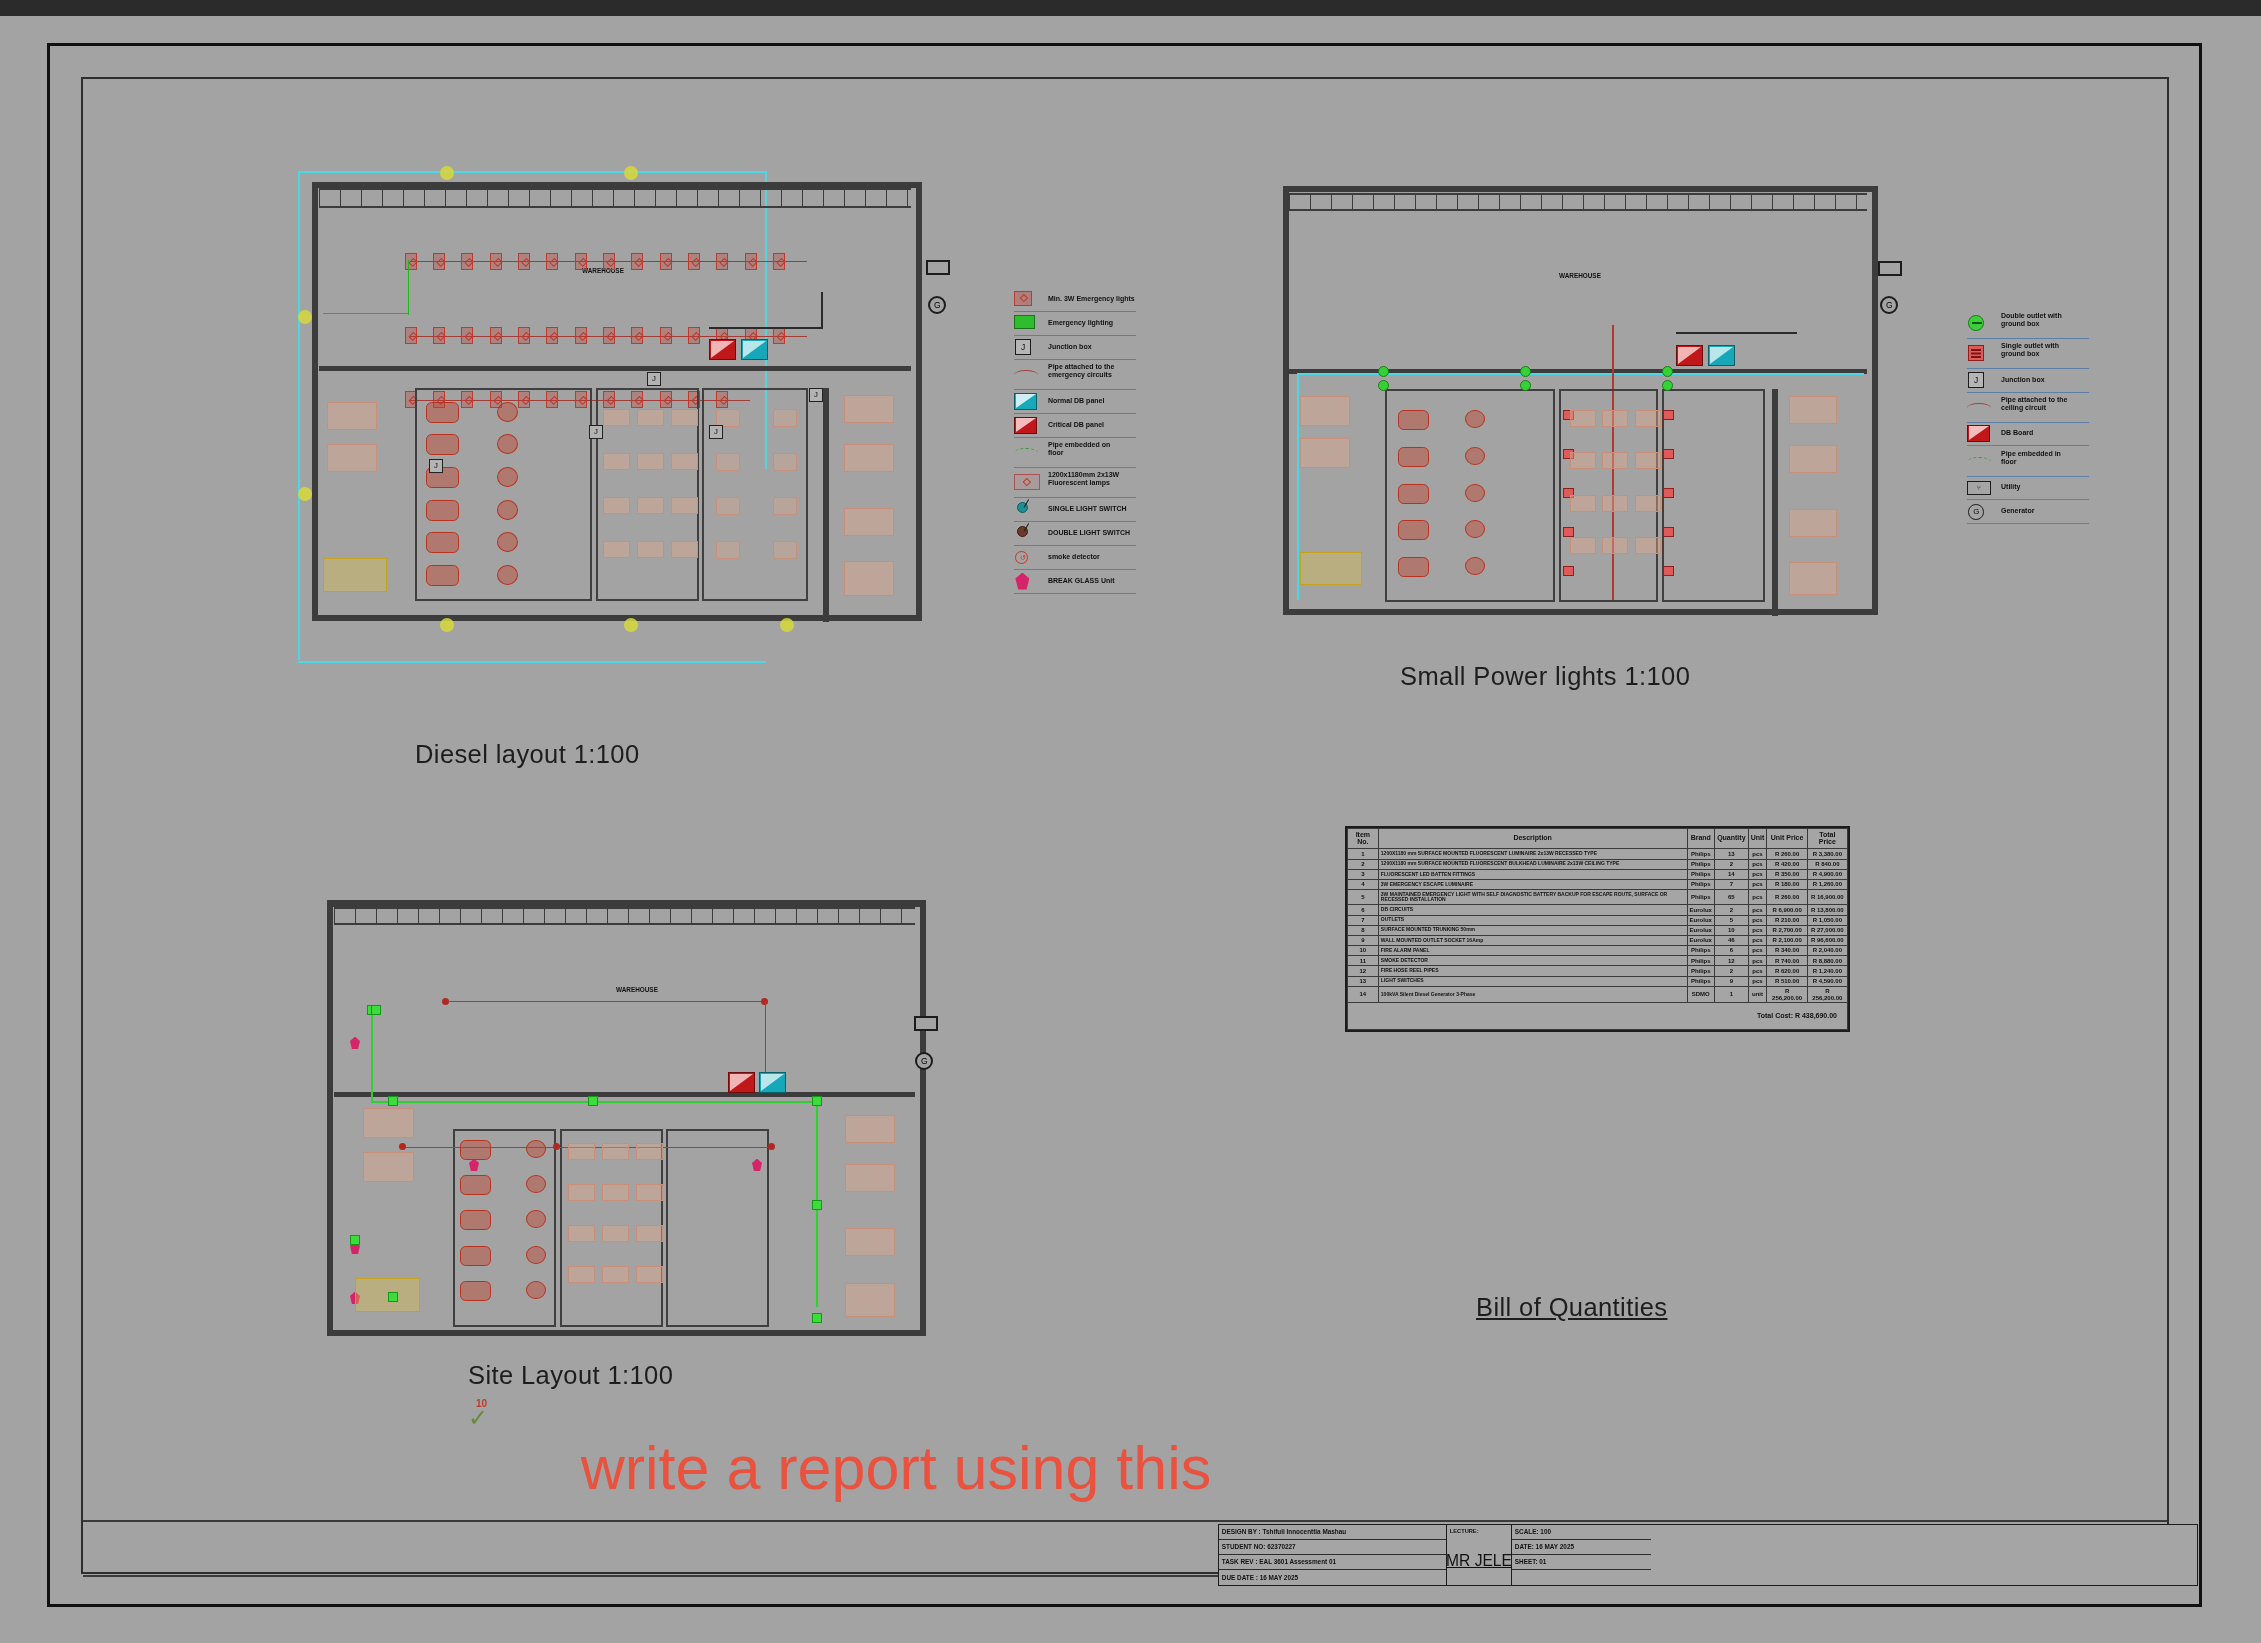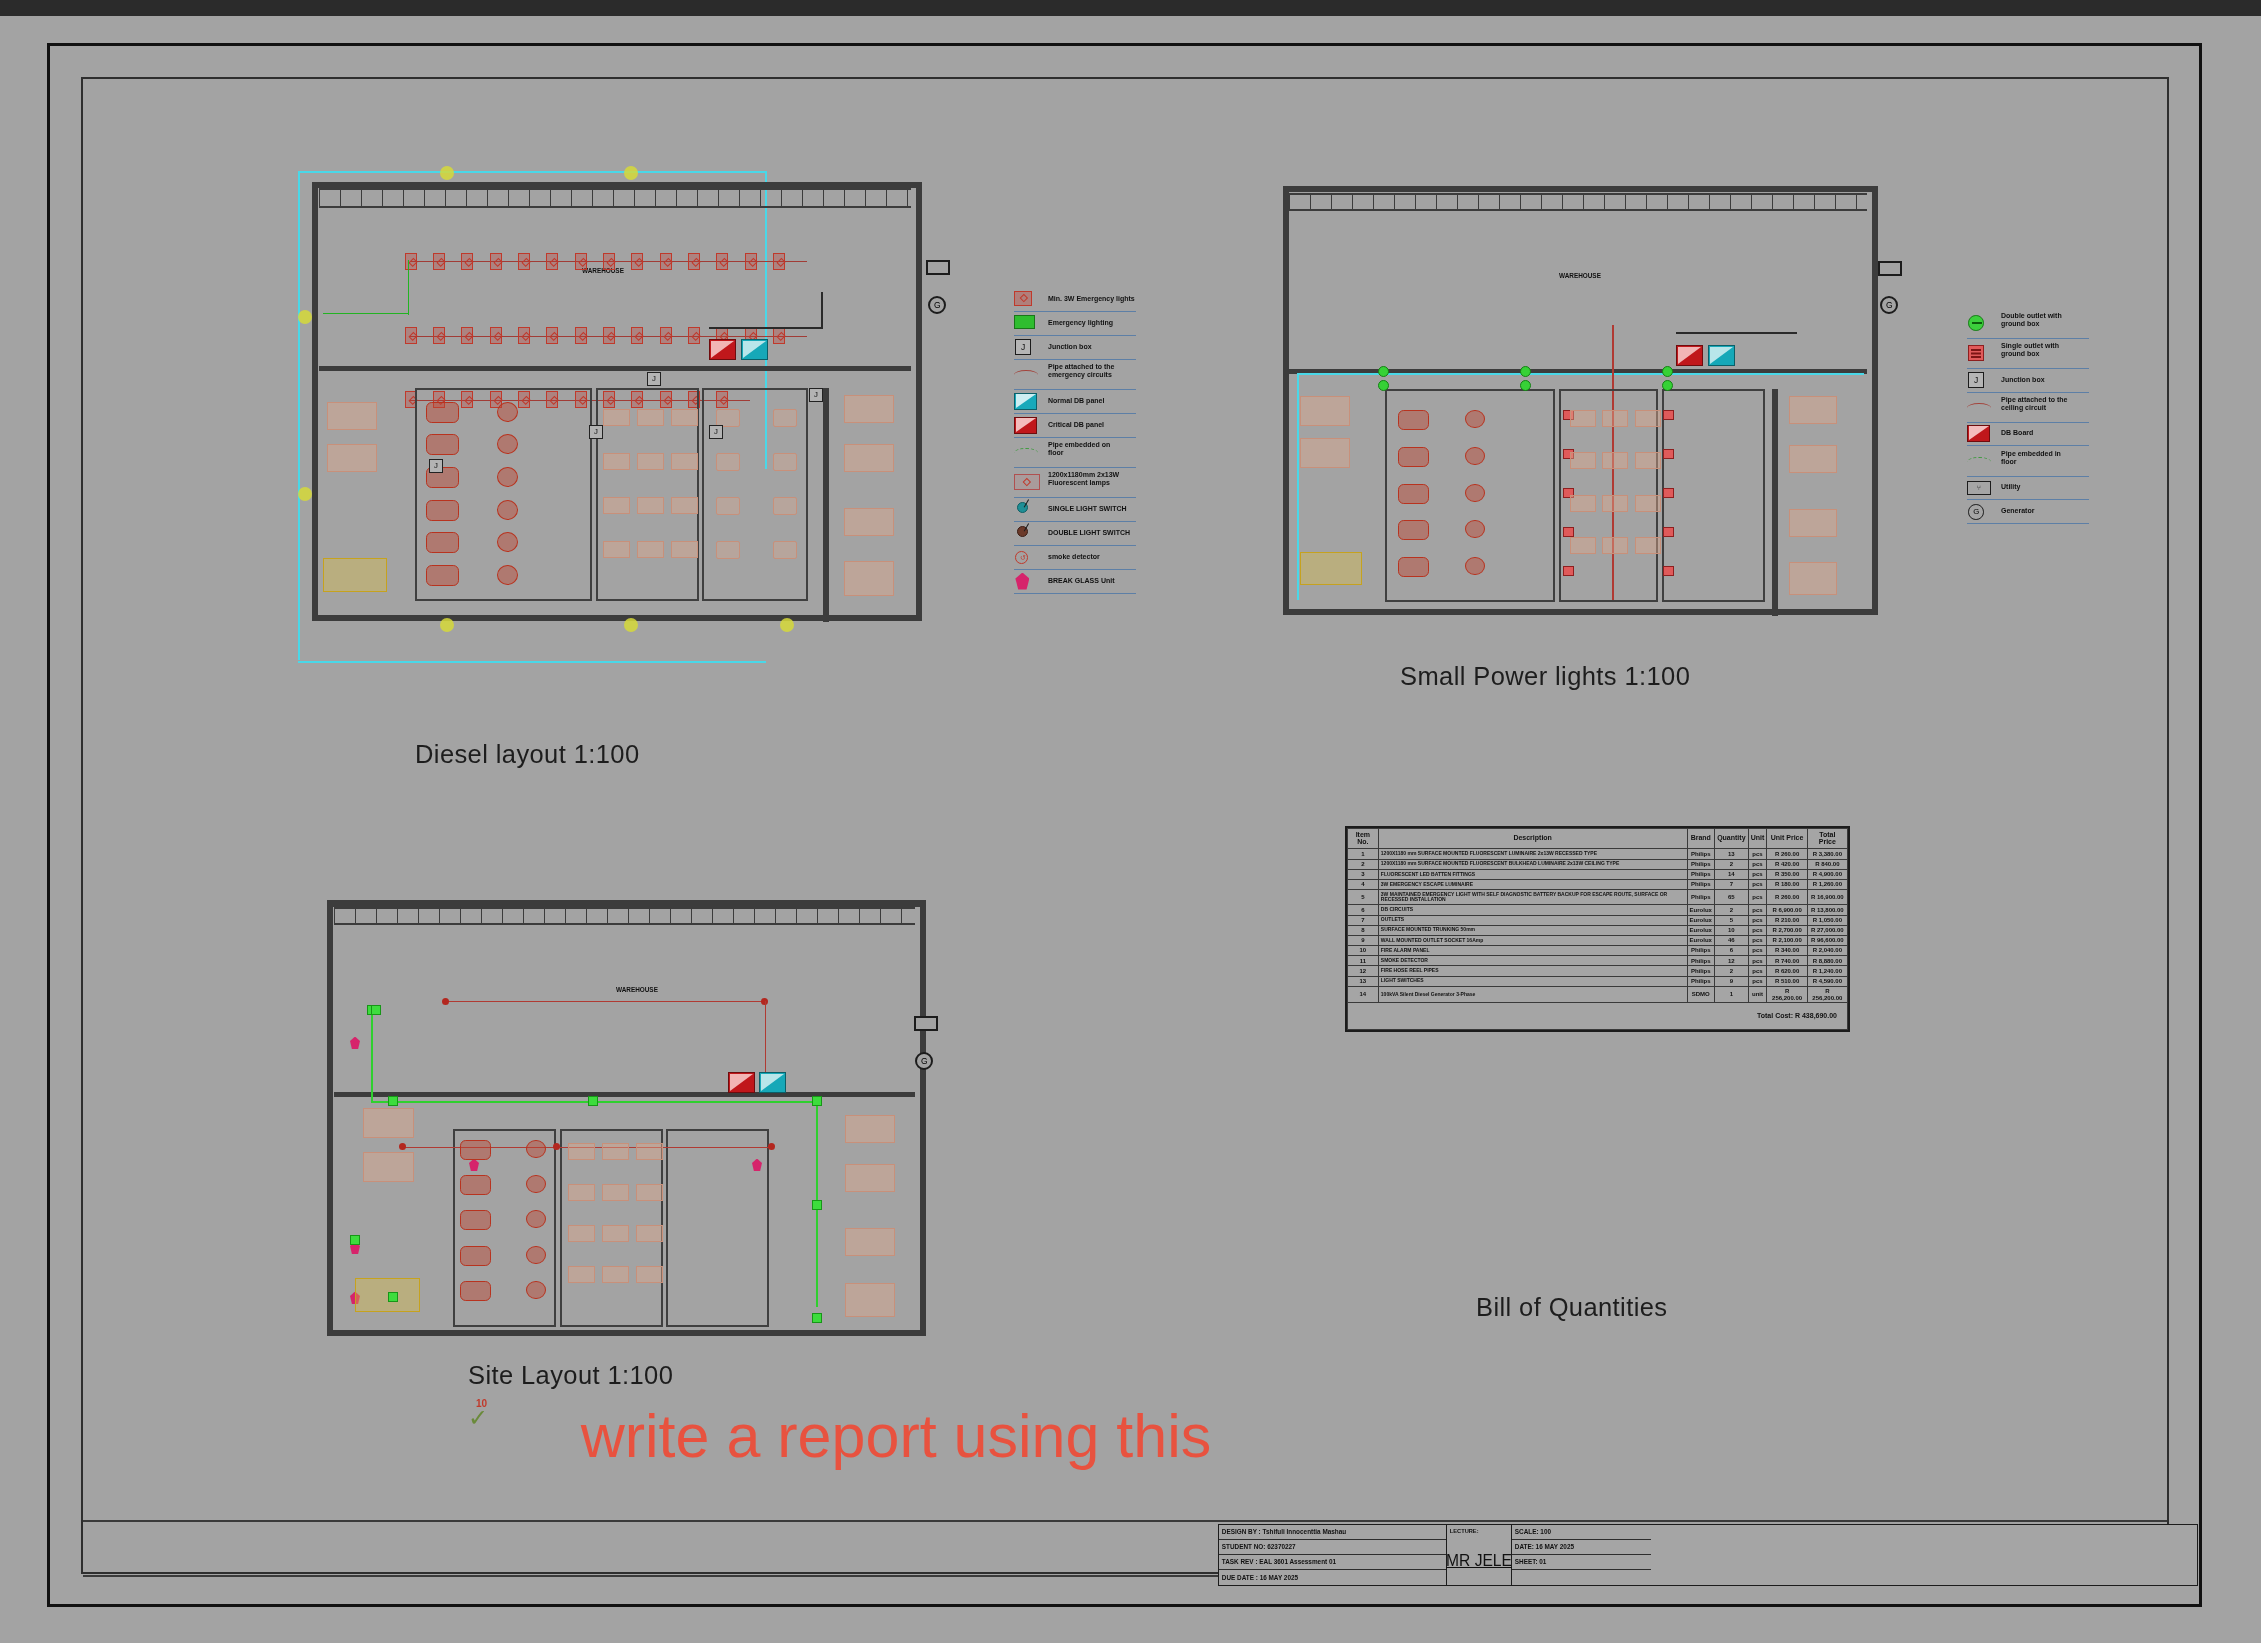--- a/index.html
+++ b/index.html
@@ -119,20 +119,21 @@
   .tb-lect .lecture-name { flex:1; justify-content:center; font-size:15.6px; font-weight:normal;text-decoration:underline;}
   .tb-title { flex:1; display:flex; align-items:center; justify-content:center;
               font-size:20.6px; color:#1d1d1d; border-right:1.4px solid #1c1c1c;}
   .tb-right { width:139px; }
   .tb-right .tb-cell { height:15.6px; }
 
   .annot {
     position:absolute; left:0; width:1792px; text-align:center;
     color:#e8523f; font-size:61px; line-height:68px;
     font-family:"Liberation Sans", sans-serif;
+    margin-top:32px;
   }
   .checkmark { position:absolute; color:#6a8a3a; font-size:24px; }
   .chknum { position:absolute; color:#c0392b; font-size:10px; font-weight:bold; }
 </style>
 </head>
 <body>
 
 <div class="topbar"></div>
 
 <div class="sheet">
@@ -765,21 +766,21 @@
             <td>R 256,200.00</td>
             <td>R 256,200.00</td>
           </tr>
           <tr>
             <td colspan="7" class="total" style="height: 27px;">Total Cost: R 438,690.00</td>
           </tr>
         </tbody>
     </table>
   </div>
 
-  <div class="caption" style="left:1476px; top:1277px;">Bill of Quantities</div>
+  <div class="caption" style="left:1476px; top:1277px;text-decoration:underline;">Bill of Quantities</div>
 
   <div class="annot" style="top:1386px;">write a report using this</div>
   <div class="chknum" style="left:476px; top:1382px;">10</div>
   <div class="checkmark" style="left:468px; top:1388px;">✓</div>
 
   <div class="titleblock">
     <div class="tb-col" style="width:228px;">
       <div class="tb-cell" style="height:15.6px;">DESIGN BY : Tshifuli Innocenttia Mashau</div>
       <div class="tb-cell" style="height:15.6px;">STUDENT NO: 62370227</div>
       <div class="tb-cell" style="height:15.6px;">TASK REV   : EAL 3601 Assessment 01</div>

